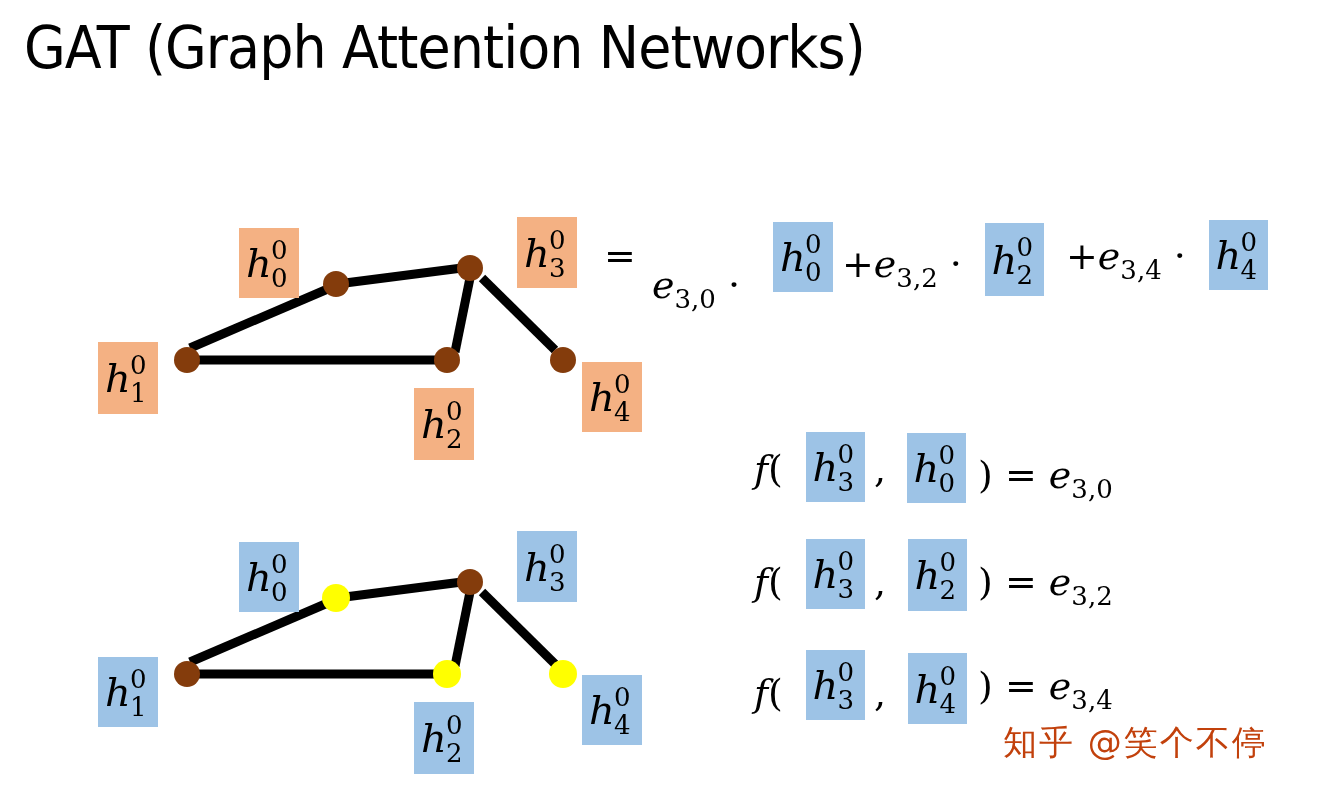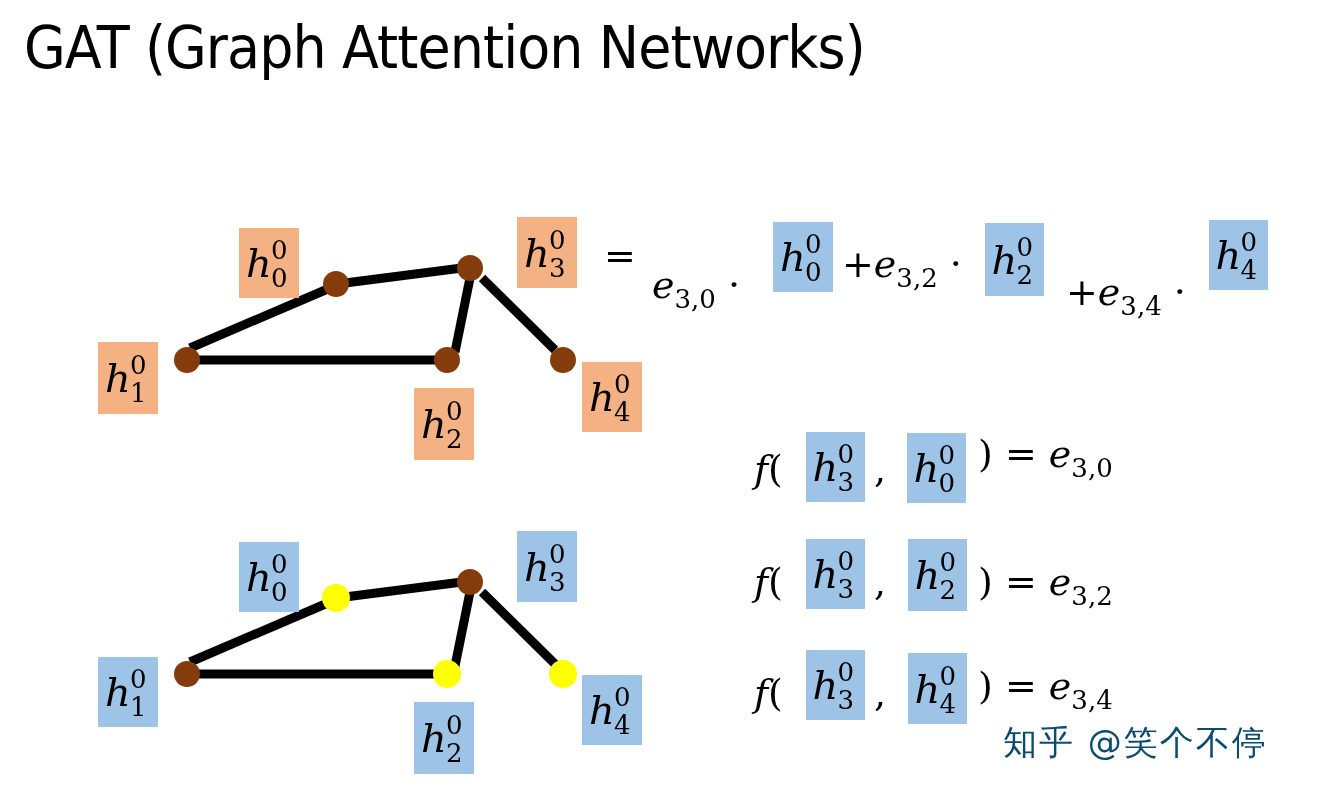--- a/index.html
+++ b/index.html
@@ -13,21 +13,21 @@
   .h{font-style:italic;font-size:40px;line-height:1;position:relative;}
   .sup{position:absolute;font-style:normal;font-size:26px;}
   .sub{position:absolute;font-style:normal;font-size:26px;}
   .hv{position:relative;display:inline-block;width:50px;height:60px;}
   .hv .h{position:absolute;left:2px;top:10px;}
   .hv .sup{left:27px;top:2px;}
   .hv .sub{left:27px;top:30px;}
   .txt{position:absolute;white-space:nowrap;font-size:38px;}
   .it{font-style:italic;}
   .esub{font-size:26px;font-style:normal;vertical-align:-10px;}
-  .watermark{position:absolute;left:1003px;top:720px;font-family:"DejaVu Sans",sans-serif;font-size:34px;color:#0c4a6e;letter-spacing:2px;white-space:nowrap;}
+  .watermark{position:absolute;left:1003px;top:720px;font-family:"DejaVu Sans",sans-serif;font-size:34px;color:#c2410c;letter-spacing:2px;white-space:nowrap;}
 </style>
 </head>
 <body>
 
 <div class="title">GAT (Graph Attention Networks)</div>
 
 <svg class="graph" width="1319" height="793">
   <g stroke="#000" stroke-width="9" stroke-linecap="butt">
     <line x1="190" y1="348" x2="330" y2="288"></line>
     <line x1="345" y1="283" x2="462" y2="268"></line>
@@ -141,21 +141,21 @@
     </span>
 </div>
 <div class="txt math" style="left:842px;top:234px;margin-top:8px;"><span>+</span><span class="it">e</span><span class="esub">3,2</span> <span>·</span></div>
 <div class="box blue math" style="left:985px;top:223px;width:59px;height:73px;">
   <span class="hv">
       <span class="h">h</span>
       <span class="sup">0</span>
       <span class="sub">2</span>
     </span>
 </div>
-<div class="txt math" style="left:1066px;top:234px;margin-top:36px;"><span>+</span><span class="it">e</span><span class="esub">3,4</span> <span>·</span></div>
+<div class="txt math" style="left:1066px;top:234px;"><span>+</span><span class="it">e</span><span class="esub">3,4</span> <span>·</span></div>
 <div class="box blue math" style="left:1209px;top:220px;width:59px;height:70px;">
   <span class="hv">
       <span class="h">h</span>
       <span class="sup">0</span>
       <span class="sub">4</span>
     </span>
 </div>
 
 <div class="txt math" style="left:754px;top:447px;"><span class="it">f</span><span>(</span></div>
 <div class="box blue math" style="left:806px;top:432px;width:59px;height:70px;">
@@ -166,21 +166,21 @@
     </span>
 </div>
 <div class="txt math" style="left:874px;top:447px;">,</div>
 <div class="box blue math" style="left:907px;top:433px;width:59px;height:70px;">
   <span class="hv">
       <span class="h">h</span>
       <span class="sup">0</span>
       <span class="sub">0</span>
     </span>
 </div>
-<div class="txt math" style="left:978px;top:432px;"><span>)</span> <span>=</span> <span class="it">e</span><span class="esub">3,0</span></div>
+<div class="txt math" style="left:978px;top:453px;"><span>)</span> <span>=</span> <span class="it">e</span><span class="esub">3,0</span></div>
 
 <div class="txt math" style="left:754px;top:560px;"><span class="it">f</span><span>(</span></div>
 <div class="box blue math" style="left:806px;top:539px;width:59px;height:70px;">
   <span class="hv">
       <span class="h">h</span>
       <span class="sup">0</span>
       <span class="sub">3</span>
     </span>
 </div>
 <div class="txt math" style="left:874px;top:560px;">,</div>

